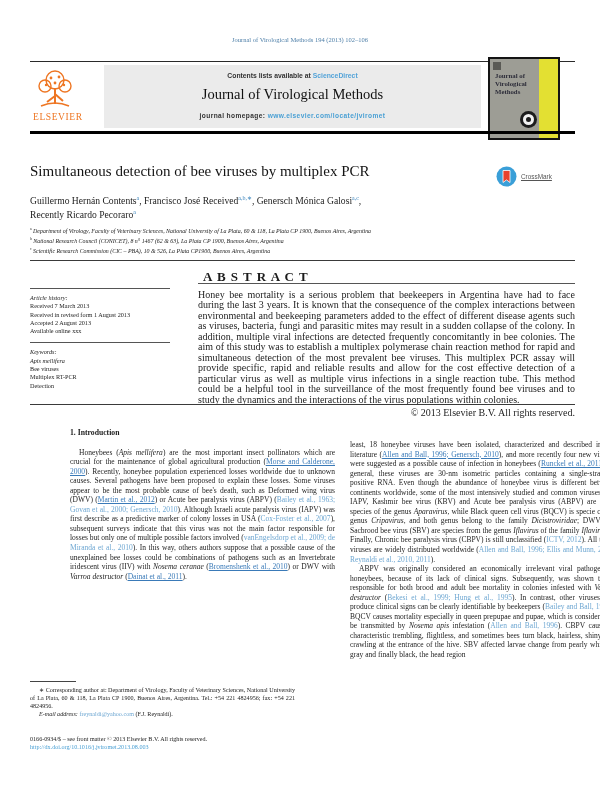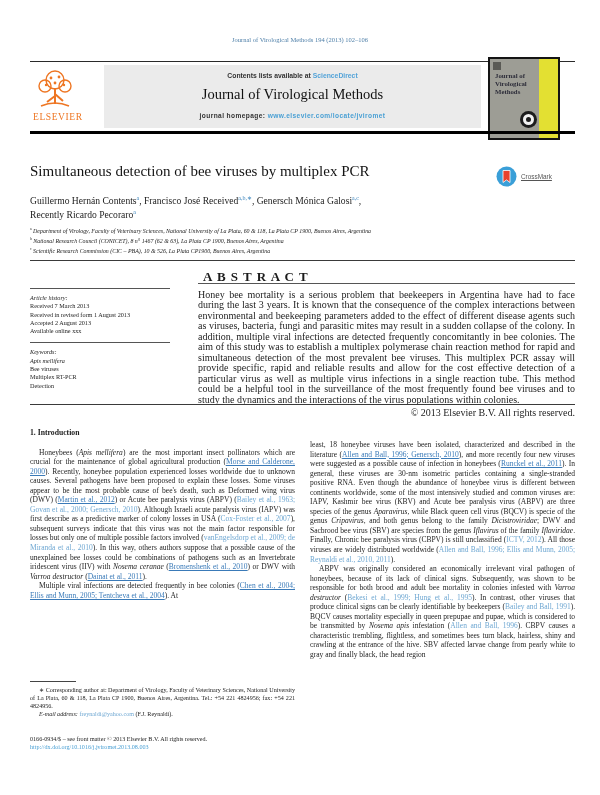--- a/index.html
+++ b/index.html
@@ -53,21 +53,21 @@
   .info-label{font-style:italic;}
   .kw-block{margin-top:7px;}
   .abstract-head{left:203px;top:269px;font-size:13px;font-weight:bold;letter-spacing:1px;}
   .abstract-rule{left:198px;width:377px;top:283px;height:1px;background:#555;}
   .abstract-text{left:198px;top:290px;width:377px;font-size:10px;line-height:10.45px;
                  text-align:justify;}
   .abstract-copy{text-align:right;margin-top:3px;font-family:Liberation Serif, serif;}
   .rule-2{left:30px;right:25px;top:404px;height:1px;background:#3a3a3a;}
 
   
-  .col{font-size:7.5px;line-height:9.55px;text-align:justify;}
+  .col{font-size:7.5px;line-height:9.55px;text-align:justify;margin-left:40px;}
   .col-left{left:30px;top:428px;width:265px;}
   .col-right{left:310px;top:440px;width:265px;}
   .section-head{font-weight:bold;font-size:7.7px;margin:0 0 10px 0;text-align:left;}
   .para{margin:0;}
   .para.indent{text-indent:9px;}
 
   
   .seg-i{font-style:italic;}
   .seg-l{color:#6ea7d2;}
   .seg-lu{color:#3a7ab8;text-decoration:underline;}
@@ -181,21 +181,20 @@
     <span>Honey bee mortality is a serious problem that beekeepers in Argentina have had to face during the last 3 years. It is known that the consequence of the complex interactions between environmental and beekeeping parameters added to the effect of different disease agents such as viruses, bacteria, fungi and parasitic mites may result in a sudden collapse of the colony. In addition, multiple viral infections are detected frequently concomitantly in bee colonies. The aim of this study was to establish a multiplex polymerase chain reaction method for rapid and simultaneous detection of the most prevalent bee viruses. This multiplex PCR assay will provide specific, rapid and reliable results and allow for the cost effective detection of a particular virus as well as multiple virus infections in a single reaction tube. This method could be a helpful tool in the surveillance of the most frequently found bee viruses and to study the dynamics and the interactions of the virus populations within colonies.</span>
     <div class="abstract-copy">© 2013 Elsevier B.V. All rights reserved.</div>
   </div>
 
   <div class="abs rule-2"></div>
 
   <div class="abs col col-left">
     <h2 class="section-head">1. Introduction</h2>
     <div>
         <p class="para indent"><span>Honeybees (</span><span class="seg-i">Apis mellifera</span><span>) are the most important insect pollinators which are crucial for the maintenance of global agricultural production (</span><span class="seg-lu">Morse and Calderone, 2000</span><span>). Recently, honeybee population experienced losses worldwide due to unknown causes. Several pathogens have been proposed to explain these losses. Some viruses appear to be the most probable cause of bee's death, such as Deformed wing virus (DWV) (</span><span class="seg-lu">Martin et al., 2012</span><span>) or Acute bee paralysis virus (ABPV) (</span><span class="seg-l">Bailey et al., 1963; Govan et al., 2000; Genersch, 2010</span><span>). Although Israeli acute paralysis virus (IAPV) was first describe as a predictive marker of colony losses in USA (</span><span class="seg-l">Cox-Foster et al., 2007</span><span>), subsequent surveys indicate that this virus was not the main factor responsible for losses but only one of multiple possible factors involved (</span><span class="seg-l">vanEngelsdorp et al., 2009; de Miranda et al., 2010</span><span>). In this way, others authors suppose that a possible cause of the unexplained bee losses could be combinations of pathogens such as an Invertebrate iridescent virus (IIV) with </span><span class="seg-i">Nosema ceranae</span><span> (</span><span class="seg-lu">Bromenshenk et al., 2010</span><span>) or DWV with </span><span class="seg-i">Varroa destructor</span><span> (</span><span class="seg-lu">Dainat et al., 2011</span><span>).</span></p>
-        <p class="para indent"><span>Multiple viral infections are detected frequently in bee colonies (</span><span class="seg-lu">Chen et al., 2004; Ellis and Munn, 2005; Tentcheva et al., 2004</span><span>). At</span></p>
       </div>
   </div>
 
   <div class="abs col col-right">
     <div>
         <p class="para"><span>least, 18 honeybee viruses have been isolated, characterized and described in the literature (</span><span class="seg-lu">Allen and Ball, 1996; Genersch, 2010</span><span>), and more recently four new viruses were suggested as a possible cause of infection in honeybees (</span><span class="seg-lu">Runckel et al., 2011</span><span>). In general, these viruses are 30-nm isometric particles containing a single-stranded positive RNA. Even though the abundance of honeybee virus is different between continents worldwide, some of the most intensively studied and common viruses are: IAPV, Kashmir bee virus (KBV) and Acute bee paralysis virus (ABPV) are three species of the genus </span><span class="seg-i">Aparavirus</span><span>, while Black queen cell virus (BQCV) is specie of the genus </span><span class="seg-i">Cripavirus</span><span>, and both genus belong to the family </span><span class="seg-i">Dicistroviridae</span><span>; DWV and Sacbrood bee virus (SBV) are species from the genus </span><span class="seg-i">Iflavirus</span><span> of the family </span><span class="seg-i">Iflaviridae</span><span>. Finally, Chronic bee paralysis virus (CBPV) is still unclassified (</span><span class="seg-l">ICTV, 2012</span><span>). All those viruses are widely distributed worldwide (</span><span class="seg-l">Allen and Ball, 1996; Ellis and Munn, 2005; Reynaldi et al., 2010, 2011</span><span>).</span></p>
         <p class="para indent"><span>ABPV was originally considered an economically irrelevant viral pathogen of honeybees, because of its lack of clinical signs. Subsequently, was shown to be responsible for both brood and adult bee mortality in colonies infested with </span><span class="seg-i">Varroa destructor</span><span> (</span><span class="seg-l">Bekesi et al., 1999; Hung et al., 1995</span><span>). In contrast, other viruses that produce clinical signs can be clearly identifiable by beekeepers (</span><span class="seg-l">Bailey and Ball, 1991</span><span>). BQCV causes mortality especially in queen prepupae and pupae, which is considered to be transmitted by </span><span class="seg-i">Nosema apis</span><span> infestation (</span><span class="seg-l">Allen and Ball, 1996</span><span>). CBPV causes a characteristic trembling, flightless, and sometimes bees turn black, hairless, shiny and crawling at the entrance of the hive. SBV affected larvae change from pearly white to gray and finally black, the head region</span></p>
       </div>
   </div>
 

